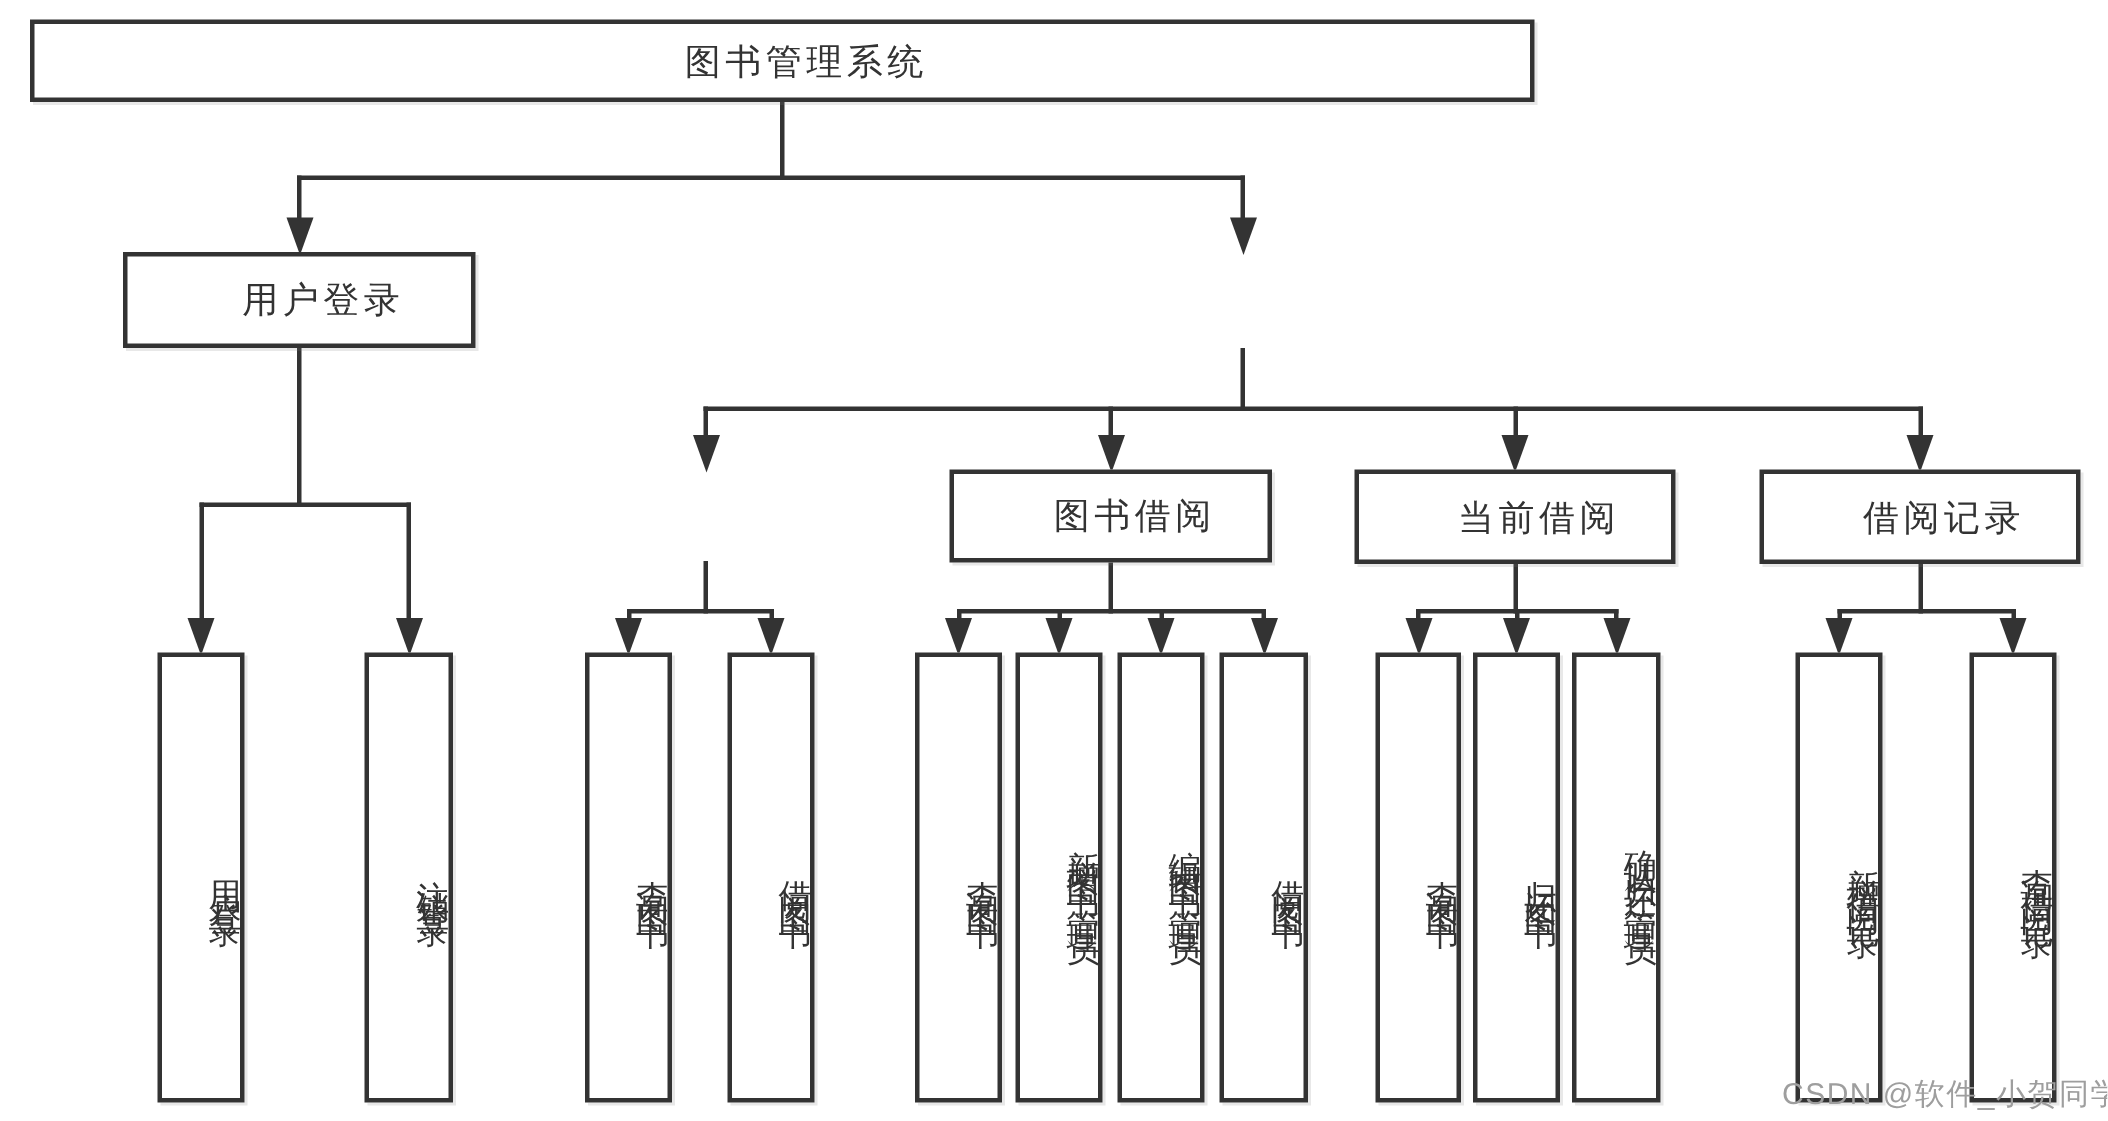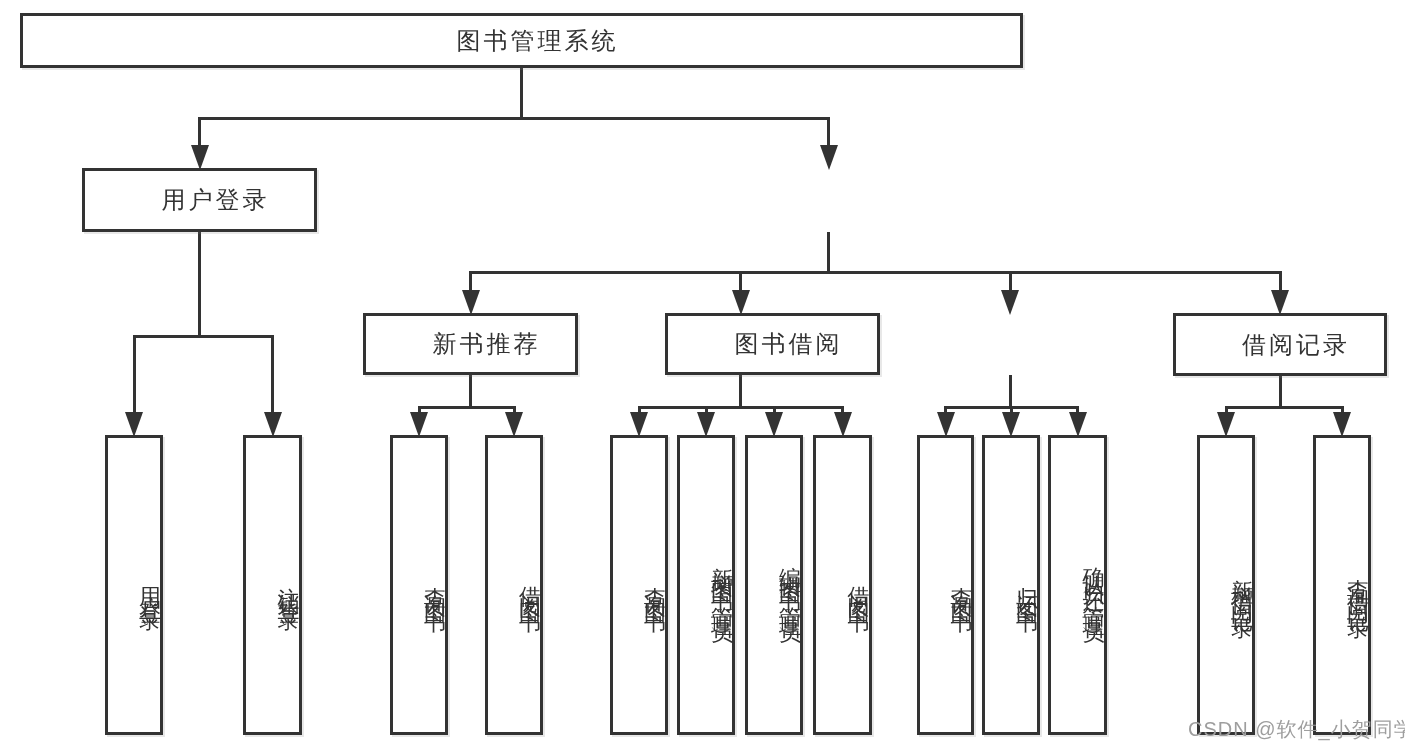--- a/index.html
+++ b/index.html
@@ -69,44 +69,44 @@
 <div class="node h" style="left: 20px; top: 13px; width: 1003px; height: 55px;">图书管理系统</div>
     <div class="node h" style="left: 82px; top: 168px; width: 235px; height: 64px;">用户登录</div>
     <div class="node v" style="left: 105px; top: 435px; width: 58px; height: 300px;">用户登录</div>
     <div class="node v" style="left: 243px; top: 435px; width: 59px; height: 300px;">注销登录</div>
     <div class="line" style="left: 198px; top: 231px; width: 3px; height: 107px;"></div>
     <div class="line" style="left: 132.5px; top: 335px; width: 141.5px; height: 3px;"></div>
     <div class="line" style="left: 132.5px; top: 335px; width: 3px; height: 78px;"></div>
     <div class="arrow" style="left: 125px; top: 412px;"></div>
     <div class="line" style="left: 271px; top: 335px; width: 3px; height: 78px;"></div>
     <div class="arrow" style="left: 263.5px; top: 412px;"></div>
-    <div class="node h" style="left: 363px; top: 313px; width: 215px; height: 62px;">新书推荐</div>
     <div class="node v" style="left: 390px; top: 435px; width: 58px; height: 300px;">查询图书</div>
     <div class="node v" style="left: 485px; top: 435px; width: 58px; height: 300px;">借阅图书</div>
     <div class="line" style="left: 469px; top: 374px; width: 3px; height: 35px;"></div>
     <div class="line" style="left: 417.5px; top: 406px; width: 98px; height: 3px;"></div>
     <div class="line" style="left: 417.5px; top: 406px; width: 3px; height: 7px;"></div>
     <div class="arrow" style="left: 410px; top: 412px;"></div>
     <div class="line" style="left: 512.5px; top: 406px; width: 3px; height: 7px;"></div>
     <div class="arrow" style="left: 505px; top: 412px;"></div>
-    <div class="node h" style="left: 633px; top: 313px; width: 215px; height: 62px; margin-left: 32px;">图书借阅</div>
+    <div class="node h" style="left: 633px; top: 313px; width: 215px; height: 62px;">图书借阅</div>
     <div class="node v" style="left: 610px; top: 435px; width: 58px; height: 300px;">查询图书</div>
     <div class="node v" style="left: 677px; top: 435px; width: 58px; height: 300px;">新增图书（管理员）</div>
     <div class="node v" style="left: 745px; top: 435px; width: 58px; height: 300px;">编辑图书（管理员）</div>
     <div class="node v" style="left: 813px; top: 435px; width: 59px; height: 300px;">借阅图书</div>
     <div class="line" style="left: 739px; top: 374px; width: 3px; height: 35px;"></div>
     <div class="line" style="left: 637.5px; top: 406px; width: 206.5px; height: 3px;"></div>
     <div class="line" style="left: 637.5px; top: 406px; width: 3px; height: 7px;"></div>
     <div class="arrow" style="left: 630px; top: 412px;"></div>
     <div class="line" style="left: 704.5px; top: 406px; width: 3px; height: 7px;"></div>
     <div class="arrow" style="left: 697px; top: 412px;"></div>
     <div class="line" style="left: 772.5px; top: 406px; width: 3px; height: 7px;"></div>
     <div class="arrow" style="left: 765px; top: 412px;"></div>
     <div class="line" style="left: 841px; top: 406px; width: 3px; height: 7px;"></div>
     <div class="arrow" style="left: 833.5px; top: 412px;"></div>
+    <div class="node h" style="left: 903px; top: 313px; width: 214px; height: 63px;">当前借阅</div>
     <div class="node v" style="left: 917px; top: 435px; width: 57px; height: 300px;">查询图书</div>
     <div class="node v" style="left: 982px; top: 435px; width: 58px; height: 300px;">归还图书</div>
     <div class="node v" style="left: 1048px; top: 435px; width: 59px; height: 300px;">确认归还（管理员）</div>
     <div class="line" style="left: 1008.5px; top: 375px; width: 3px; height: 34px;"></div>
     <div class="line" style="left: 944px; top: 406px; width: 135px; height: 3px;"></div>
     <div class="line" style="left: 944px; top: 406px; width: 3px; height: 7px;"></div>
     <div class="arrow" style="left: 936.5px; top: 412px;"></div>
     <div class="line" style="left: 1009.5px; top: 406px; width: 3px; height: 7px;"></div>
     <div class="arrow" style="left: 1002px; top: 412px;"></div>
     <div class="line" style="left: 1076px; top: 406px; width: 3px; height: 7px;"></div>

